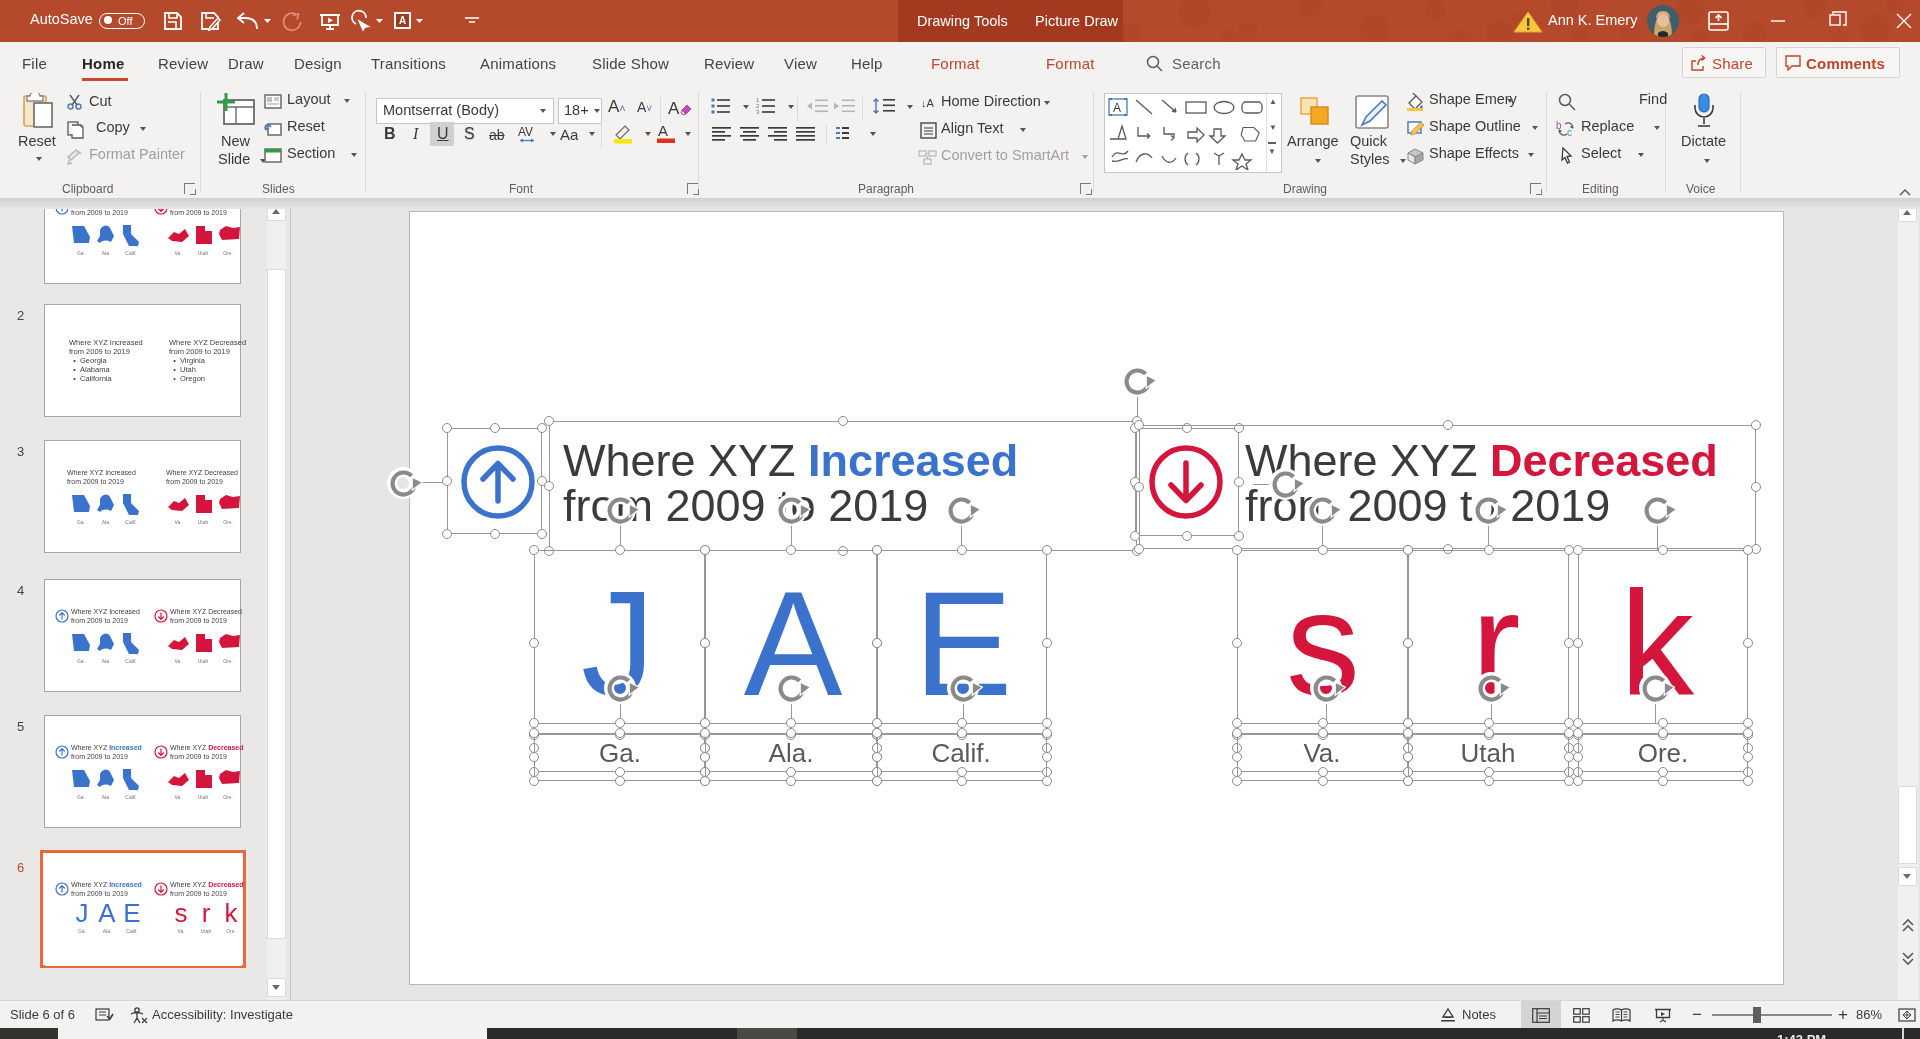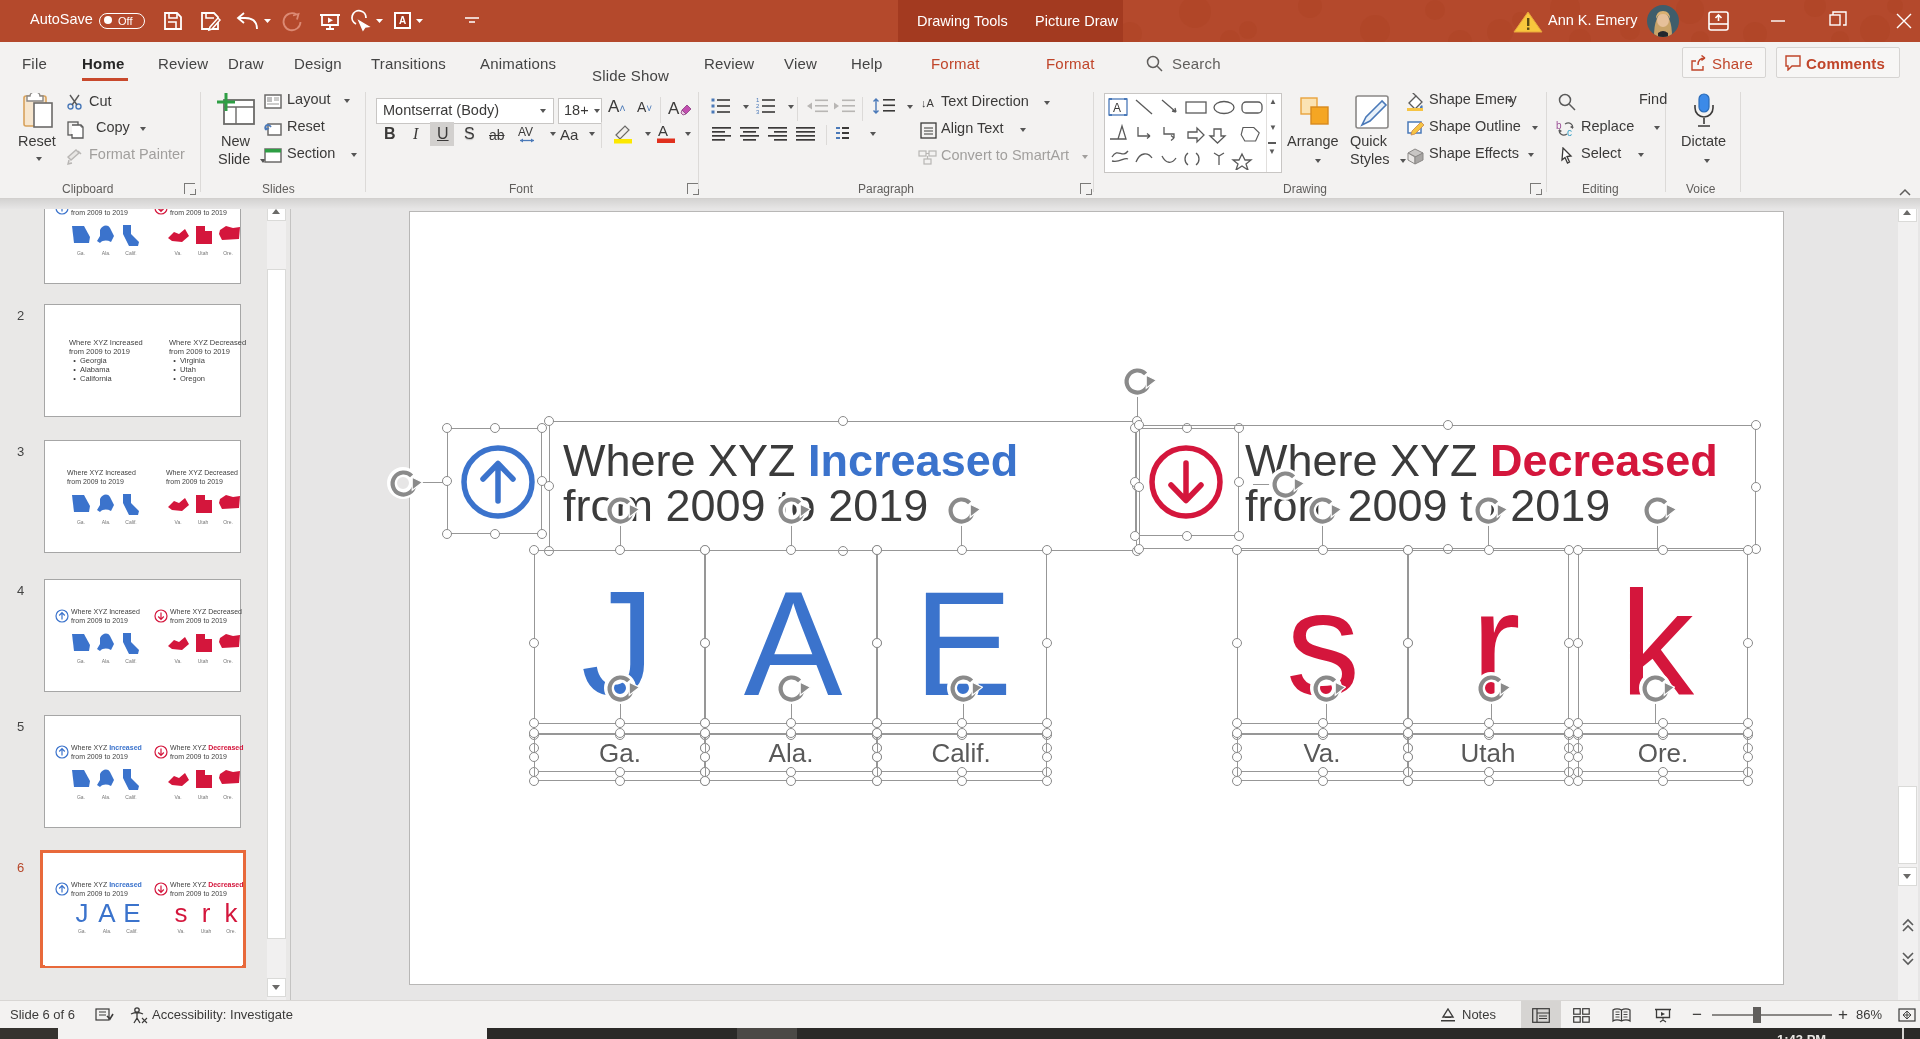--- a/index.html
+++ b/index.html
@@ -120,21 +120,21 @@
     </svg>
 </div>
 <div class="ab menu">
 <div class="mi" style="left:22px;top:13px;">File</div>
 <div class="mi" style="left:82px;top:13px;font-weight:bold;color:#262626;">Home</div>
 <div class="mi" style="left:158px;top:13px;">Review</div>
 <div class="mi" style="left:228px;top:13px;">Draw</div>
 <div class="mi" style="left:294px;top:13px;">Design</div>
 <div class="mi" style="left:371px;top:13px;">Transitions</div>
 <div class="mi" style="left:480px;top:13px;">Animations</div>
-<div class="mi" style="left:592px;top:25px;">Slide Show</div>
+<div class="mi" style="left:592px;top:13px;">Slide Show</div>
 <div class="mi" style="left:704px;top:13px;">Review</div>
 <div class="mi" style="left:784px;top:13px;">View</div>
 <div class="mi" style="left:851px;top:13px;">Help</div>
 <div class="ab" style="left:82px;top:36px;width:46px;height:3px;background:#C8492C"></div>
 <div class="mi" style="left:931px;top:13px;color:#C0452A">Format</div>
 <div class="mi" style="left:1046px;top:13px;color:#C0452A">Format</div>
 <svg class="ab" style="left:1146px;top:13px" width="17" height="17" viewBox="0 0 17 17" fill="none" stroke="#605E5C" stroke-width="1.5">
       <circle cx="7" cy="7" r="5.5"></circle>
       <path d="M11.3 11.3 L16 16"></path>
     </svg>
@@ -339,21 +339,21 @@
       <g fill="#3b3a39">
         <rect x="6" y="2" width="7" height="2"></rect>
         <rect x="6" y="7" width="7" height="2"></rect>
         <rect x="6" y="12" width="7" height="2"></rect>
       </g>
     </svg>
 <div class="dd" style="position:absolute;left:866px;top:47px"></div>
 <svg class="ab" style="left:920px;top:10px" width="17" height="17" viewBox="0 0 17 17">
       <text x="1" y="12" font-size="11" fill="#3b3a39">↓A</text>
     </svg>
-<div class="rtxt" style="left:941px;top:8px">Text Direction</div>
+<div class="rtxt" style="left:941px;top:8px">Home Direction</div>
     <div class="dd" style="position:absolute;left:1040px;top:16px"></div>
 <svg class="ab" style="left:920px;top:37px" width="17" height="17" viewBox="0 0 17 17" fill="none" stroke="#3b3a39" stroke-width="1.3">
       <rect x="1" y="1" width="15" height="15"></rect>
       <path d="M4 6 h9 M4 9 h9 M4 12 h9" stroke-width="1.1"></path>
     </svg>
 <div class="rtxt" style="left:941px;top:35px">Align Text</div>
     <div class="dd" style="position:absolute;left:1016px;top:43px"></div>
 <svg class="ab" style="left:918px;top:64px" width="19" height="17" viewBox="0 0 19 17" fill="none" stroke="#B8B6B4" stroke-width="1.2">
       <rect x="1" y="2" width="7" height="5"></rect>
       <rect x="11" y="2" width="7" height="5"></rect>

